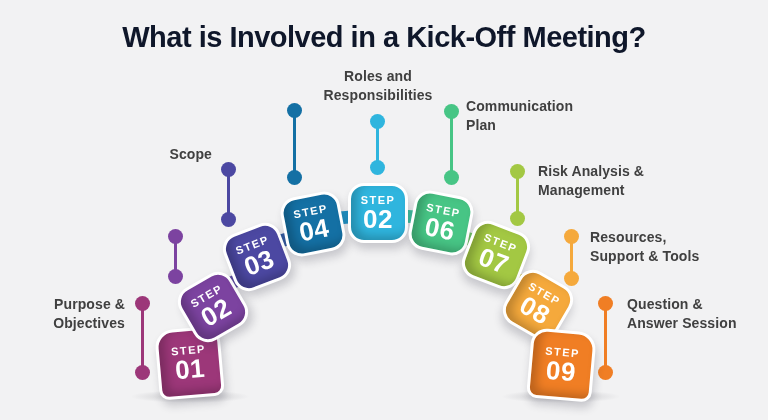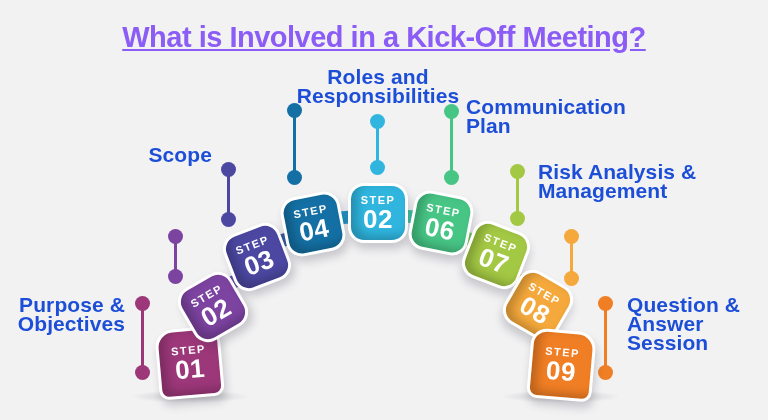--- a/index.html
+++ b/index.html
@@ -84,39 +84,39 @@
   .ld3 { left:221px; top:162px; height:65px; }
   .ld4 { left:287px; top:103px; height:82px; }
   .ld5 { left:370px; top:114px; height:61px; }
   .ld6 { left:444px; top:104px; height:81px; }
   .ld7 { left:510px; top:164px; height:62px; }
   .ld8 { left:564px; top:229px; height:57px; }
   .ld9 { left:598px; top:296px; height:84px; }
 
   
   .lbl {
-    position:absolute; font-size:21px; font-weight:700; line-height:19px;
-    color:#1d4ed8; white-space:pre-line; z-index:2; letter-spacing:0.1px;
+    position:absolute; font-size:14px; font-weight:700; line-height:19px;
+    color:#404040; white-space:pre-line; z-index:2; letter-spacing:0.1px;
   }
   .lb1 { left:5px;   top:295px; width:120px; text-align:right; }
   .lb2 { left:40px;  top:227px; width:120px; text-align:right; }
   .lb3 { left:92px;  top:145px; width:120px; text-align:right; }
   .lb4 { left:158px; top:103px; width:120px; text-align:right; }
   .lb5 { left:288px; top:67px;  width:180px; text-align:center; }
   .lb6 { left:466px; top:97px;  width:150px; text-align:left; }
   .lb7 { left:538px; top:162px; width:170px; text-align:left; }
   .lb8 { left:590px; top:228px; width:170px; text-align:left; }
   .lb9 { left:627px; top:295px; width:150px; text-align:left; }
 </style>
 </head>
 <body>
 
 <div class="stage" style="background: rgb(242, 242, 243);">
 
-  <div class="title" style="color: #8b5cf6; text-decoration: underline;">What is Involved in a Kick-Off Meeting?</div>
+  <div class="title" style="color: #0f172a;">What is Involved in a Kick-Off Meeting?</div>
 
   <div class="gshadow g1"></div>
   <div class="gshadow g2"></div>
 
   <div class="conn c0" style="--c: #7f3f96;"></div>
   <div class="conn c1" style="--c: #5a48a3;"></div>
   <div class="conn c2" style="--c: #315ca3;"></div>
   <div class="conn c3" style="--c: #1d93c6;"></div>
   <div class="conn c4" style="--c: #3cc2a0;"></div>
   <div class="conn c5" style="--c: #73ca64;"></div>
@@ -172,16 +172,18 @@
 
   <div class="lbl lb1">Purpose &amp;
 Objectives</div>
   <div class="lbl lb3">Scope</div>
   <div class="lbl lb5">Roles and
 Responsibilities</div>
   <div class="lbl lb7">Risk Analysis &amp;
 Management</div>
   <div class="lbl lb6">Communication
 Plan</div>
+  <div class="lbl lb8">Resources,
+Support &amp; Tools</div>
   <div class="lbl lb9">Question &amp;
 Answer Session</div>
 
 </div>
 
 </body></html>

